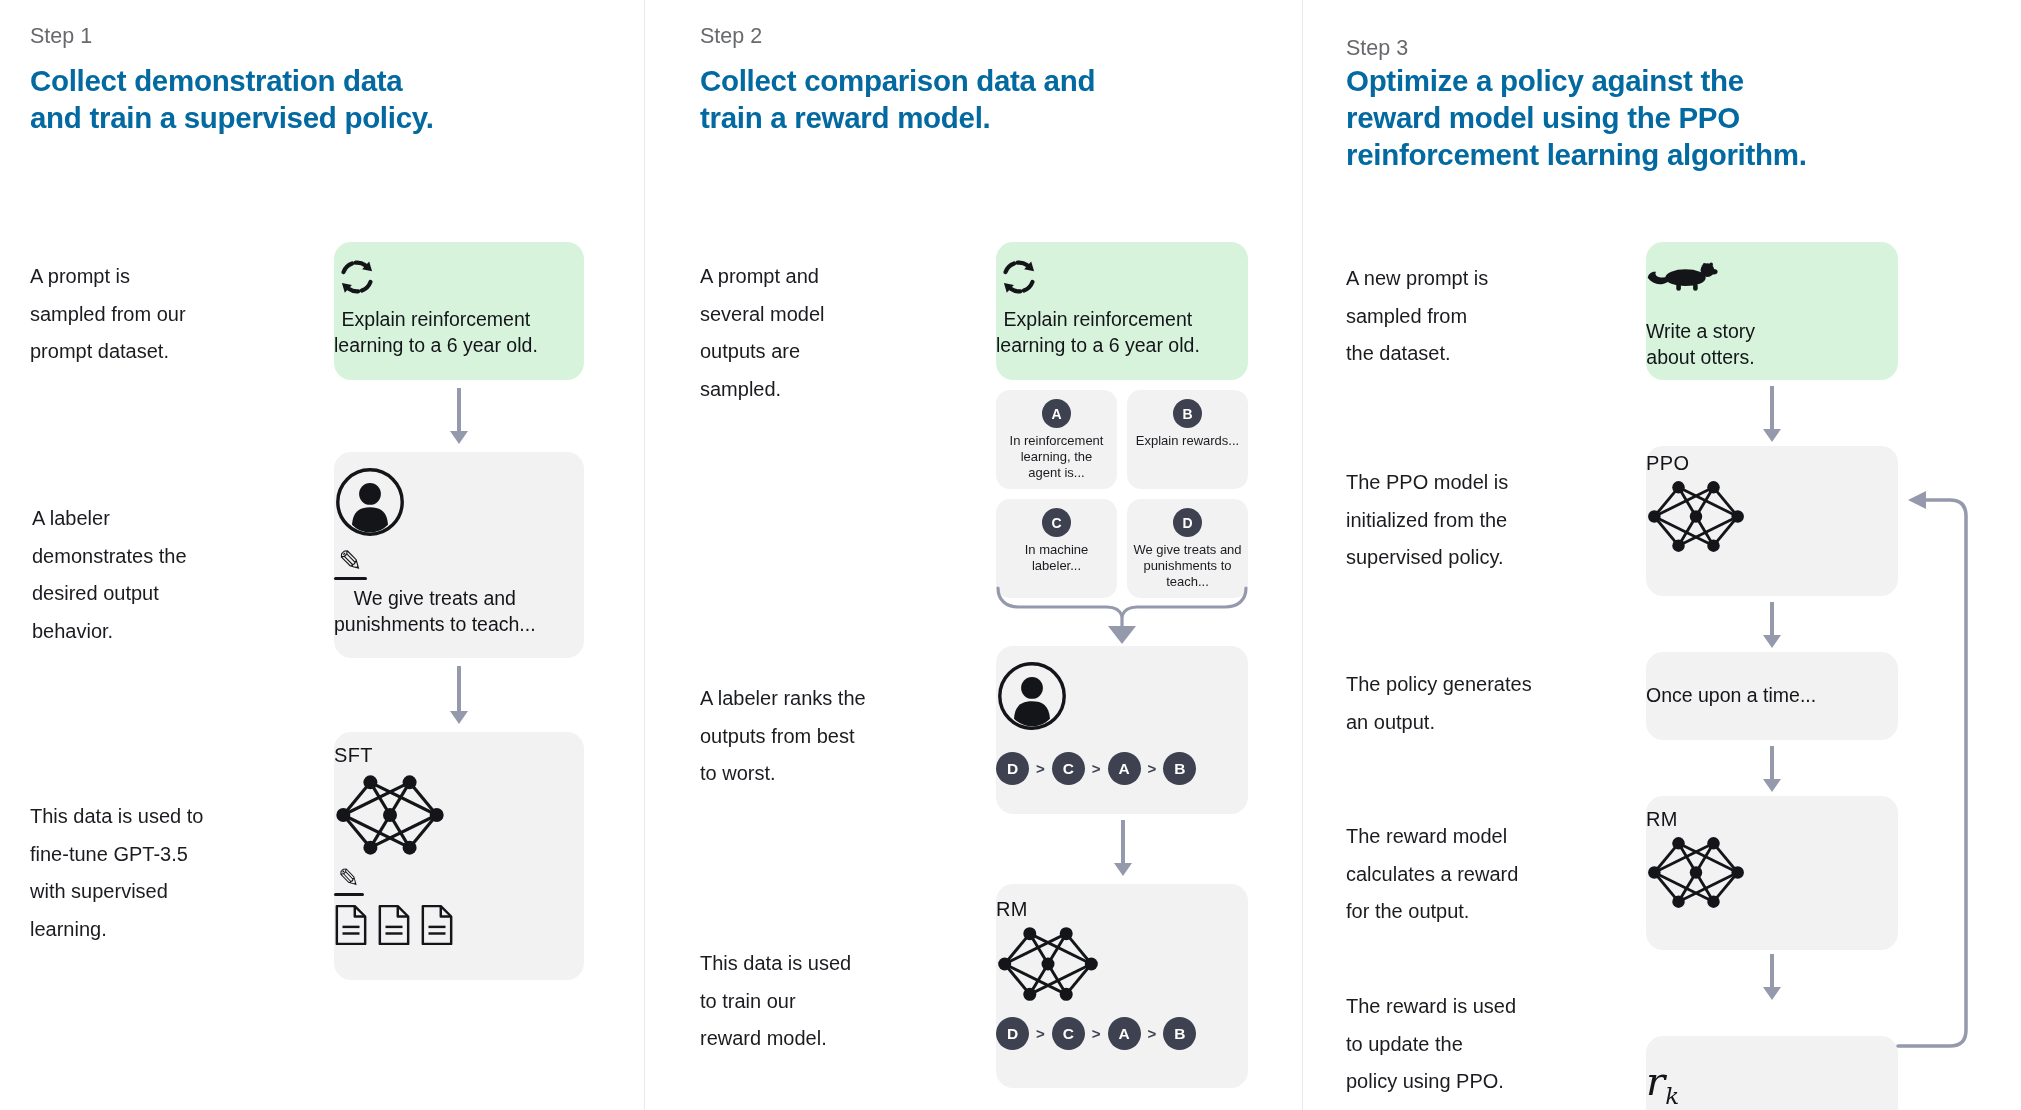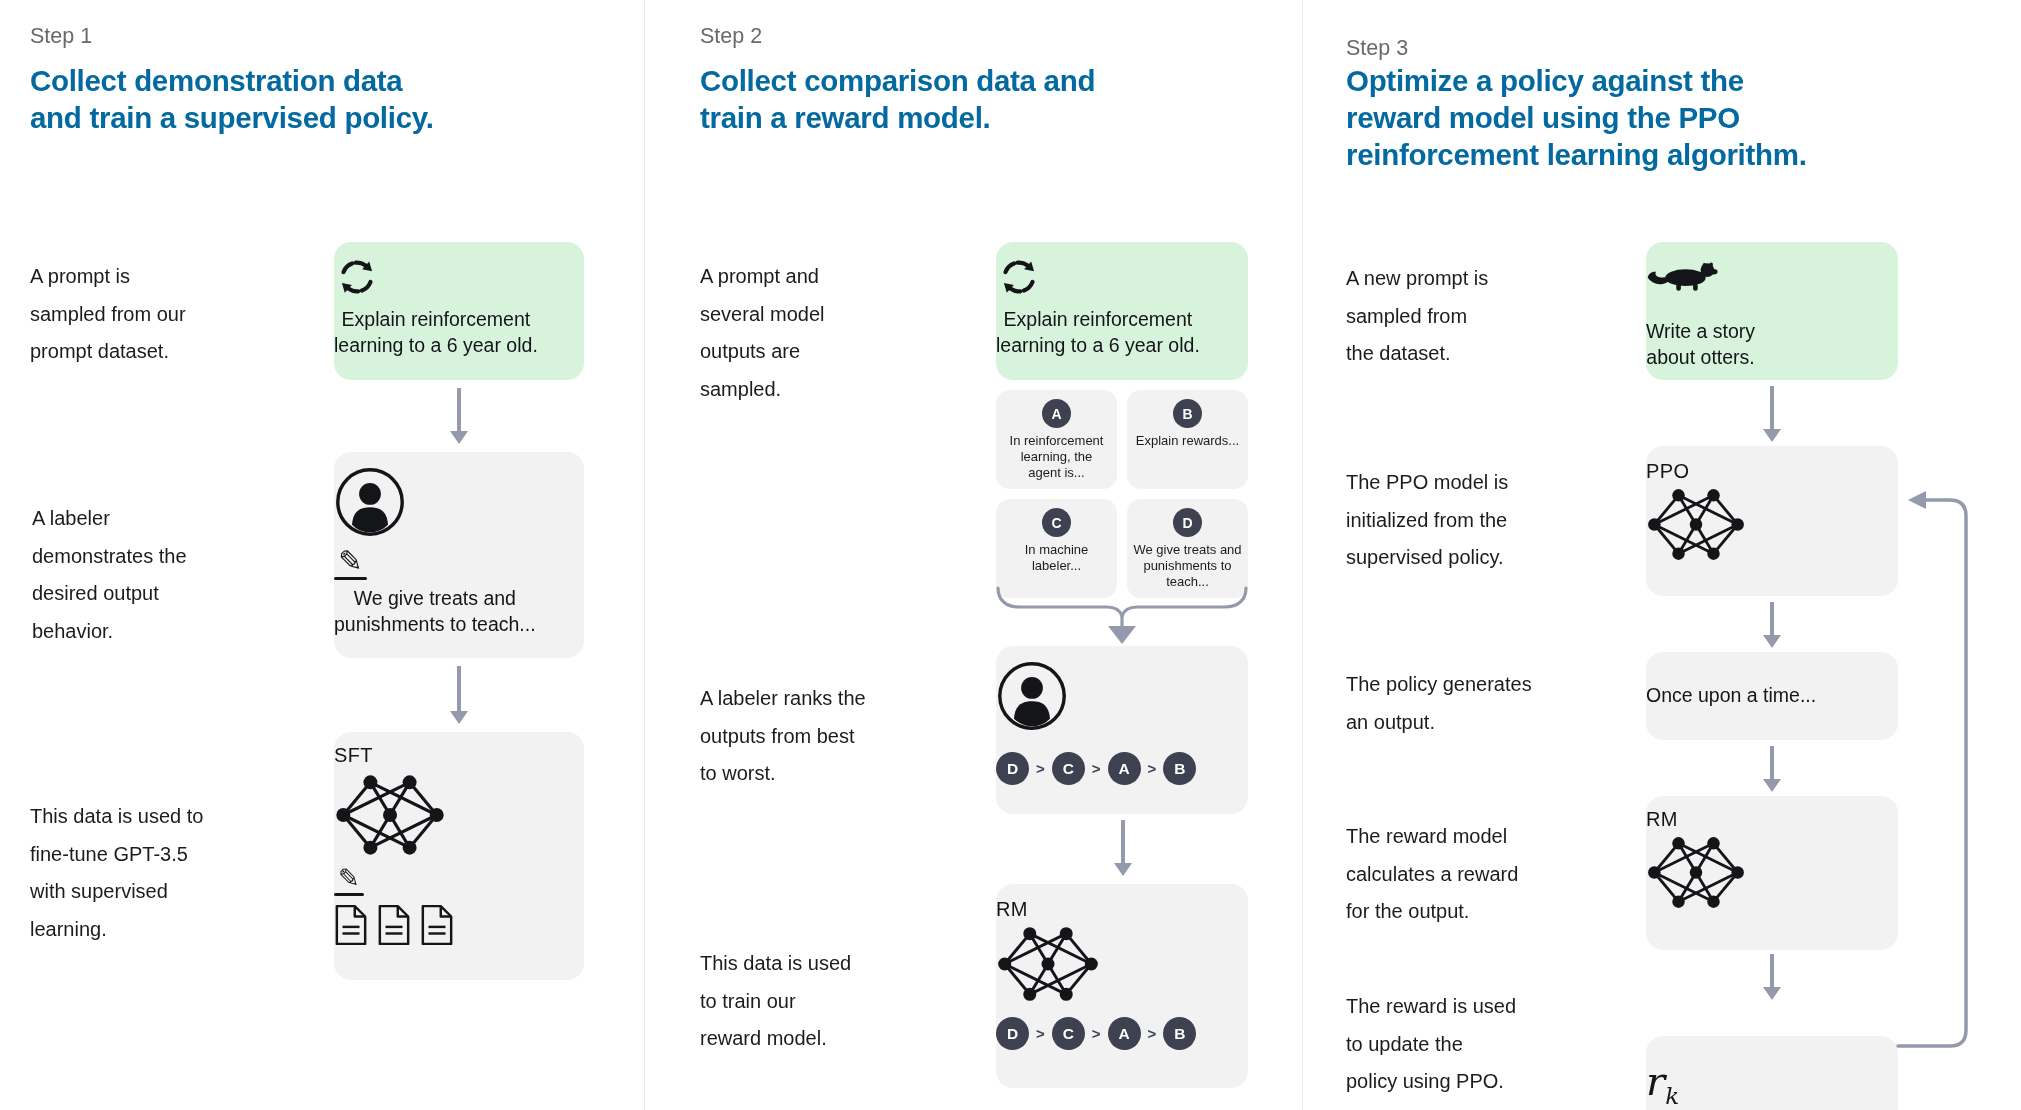--- a/index.html
+++ b/index.html
@@ -327,21 +327,21 @@
       <div class="box-text" style="margin-top:25px">Write a story
 about otters.</div>
     </div>
 
     <div class="arrow" style="left:1763px;top:386px;height:56px">
       <span class="arrow-stem"></span>
         <span class="arrow-head"></span>
     </div>
 
     <div class="box gray" style="left:1646px;top:446px;width:252px;height:150px">
-      <div class="model-label" style="margin-top:14px">PPO</div>
+      <div class="model-label" style="margin-top:6px">PPO</div>
       <svg width="100" height="75" viewBox="0 0 120 90" style="margin-top:4px">
         <line class="net-edge" x1="39" y1="10" x2="10" y2="45"></line>
           <line class="net-edge" x1="39" y1="10" x2="60" y2="45"></line>
           <line class="net-edge" x1="39" y1="10" x2="110" y2="45"></line>
         <line class="net-edge" x1="81" y1="10" x2="10" y2="45"></line>
           <line class="net-edge" x1="81" y1="10" x2="60" y2="45"></line>
           <line class="net-edge" x1="81" y1="10" x2="110" y2="45"></line>
         <line class="net-edge" x1="10" y1="45" x2="39" y2="80"></line>
           <line class="net-edge" x1="10" y1="45" x2="81" y2="80"></line>
         <line class="net-edge" x1="60" y1="45" x2="39" y2="80"></line>

